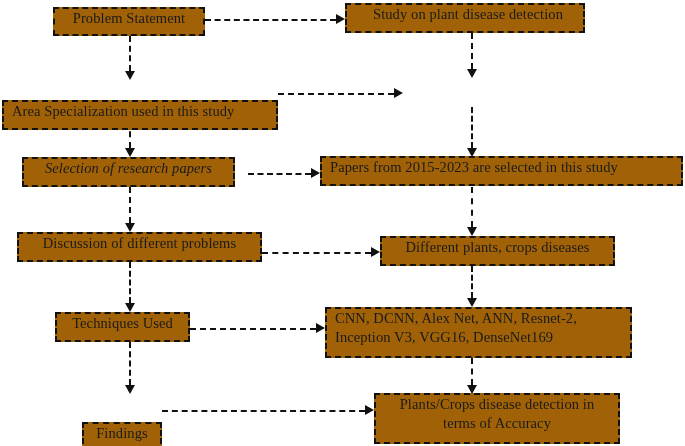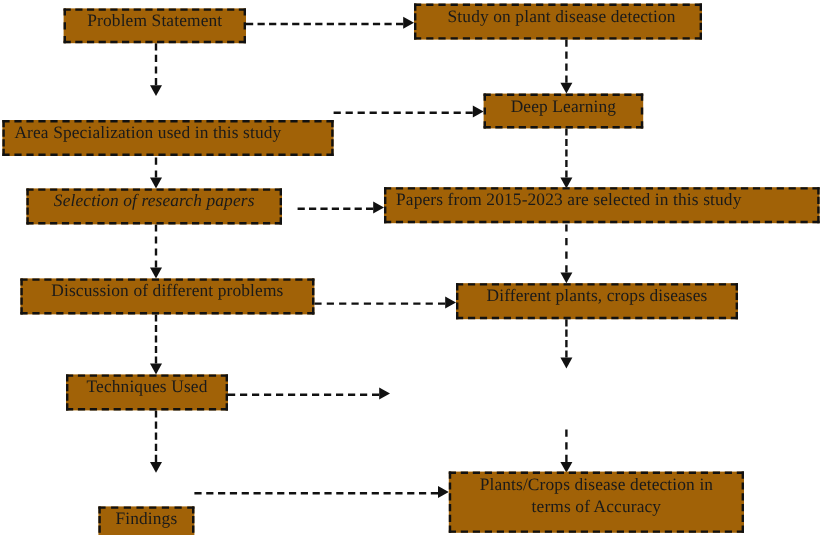--- a/index.html
+++ b/index.html
@@ -82,23 +82,20 @@
     <span class="txt">Study on plant disease detection</span>
   </div>
 
   <div class="edge-h" style="left:205px; top:19px; width:131px;"></div>
   <div class="arrow-r" style="left:336px; top:14px;"></div>
 
   <div class="node left-text" style="left:2px; top:80px; width:276px; height:30px;margin-top:20px;">
     <span class="txt">Area Specialization used in this study</span>
   </div>
 
-  <div class="node" style="left:403px; top:78px; width:133px; height:29px;">
-    <span class="txt">Deep  Learning</span>
-  </div>
 
   <div class="edge-v" style="left:129px; top:36px; height:35px;"></div>
   <div class="arrow-d" style="left:125px; top:71px;"></div>
 
   <div class="edge-v" style="left:471px; top:33px; height:36px;"></div>
   <div class="arrow-d" style="left:467px; top:69px;"></div>
 
   <div class="edge-h" style="left:278px; top:93px; width:116px;"></div>
   <div class="arrow-r" style="left:394px; top:88px;"></div>
 
@@ -133,20 +130,26 @@
   <div class="edge-v" style="left:471px; top:187px; height:40px;"></div>
   <div class="arrow-d" style="left:467px; top:227px;"></div>
 
   <div class="edge-h" style="left:262px; top:252px; width:109px;"></div>
   <div class="arrow-r" style="left:371px; top:247px;"></div>
 
   <div class="node" style="left:55px; top:312px; width:135px; height:30px;">
     <span class="txt">Techniques Used</span>
   </div>
 
+  <div class="node left-text" style="left:325px; top:307px; width:307px; height:51px;">
+    <span class="txt">
+      <span>CNN, DCNN, Alex Net, ANN, Resnet-2,</span><br>
+      <span>Inception V3, VGG16, DenseNet169</span>
+    </span>
+  </div>
 
   <div class="edge-v" style="left:129px; top:262px; height:41px;"></div>
   <div class="arrow-d" style="left:125px; top:303px;"></div>
 
   <div class="edge-v" style="left:471px; top:266px; height:32px;"></div>
   <div class="arrow-d" style="left:467px; top:298px;"></div>
 
   <div class="edge-h" style="left:190px; top:328px; width:126px;"></div>
   <div class="arrow-r" style="left:316px; top:323px;"></div>
 

